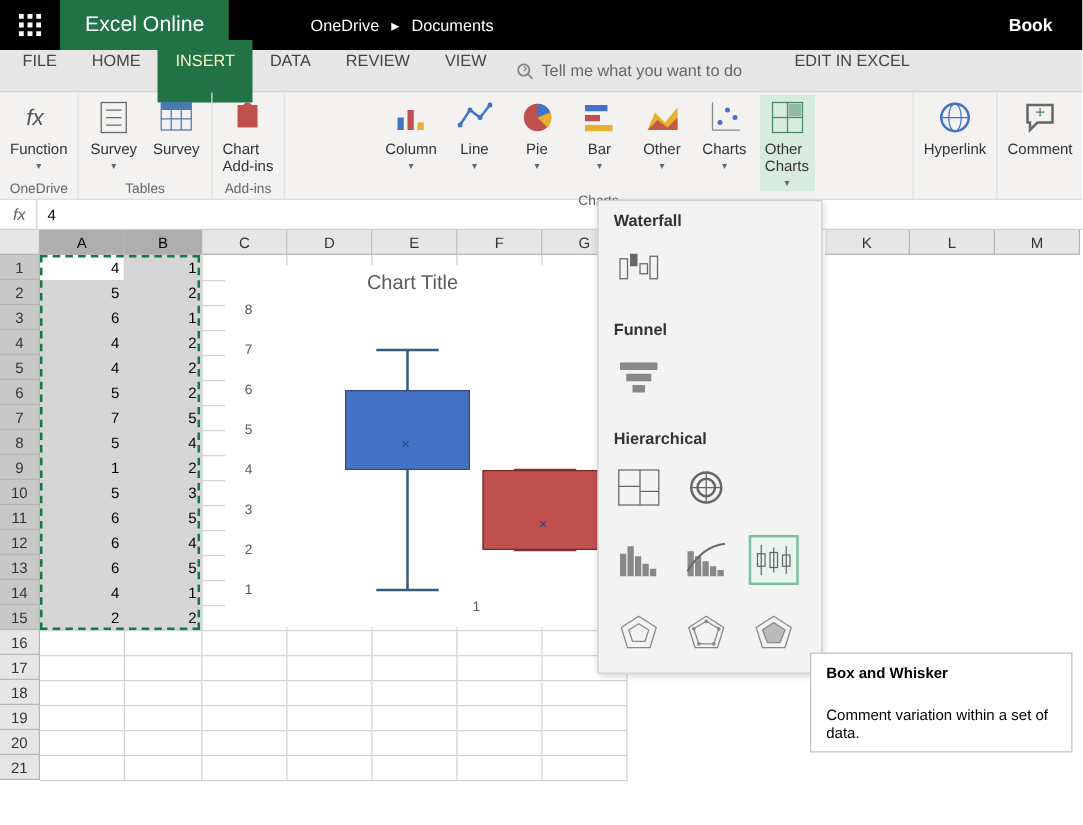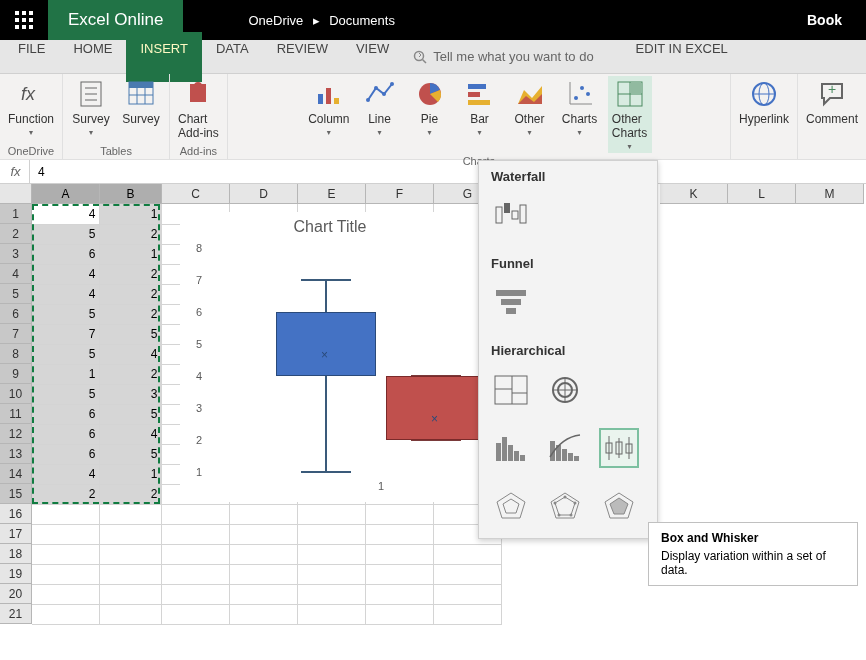--- a/index.html
+++ b/index.html
@@ -52,21 +52,21 @@
   .box-rect { position:absolute; }
   .whisker { position:absolute; background:#4a6a8a; }
   .xtick { position:absolute; bottom:-20px; font-size:11px; color:#5a5a5a; transform:translateX(-50%);}
   
   .oc-menu { position:absolute; top:160px; left:478px; width:180px; background:#f3f3f3; border:1px solid #d0d0d0; box-shadow:0 2px 6px rgba(0,0,0,.2);}
   .oc-cat { font-weight:600; font-size:13px; padding:8px 12px 6px; color:#333; }
   .oc-row { display:flex; gap:14px; padding:6px 12px 12px;}
   .oc-ico { width:40px; height:40px; border:1px solid transparent; display:flex; align-items:center; justify-content:center; cursor:pointer;}
   .oc-ico.hover { border:2px solid #7cc0a0; background:#eaf4ee;}
   .tooltip { position:absolute; top:522px; left:648px; background:#fff; border:1px solid #c0c0c0; padding:8px 12px; font-size:12px; width:210px; z-index:20;}
-  .tooltip .tt-title{font-weight:600; margin-bottom:4px;}
+  .tooltip .tt-title{font-weight:600; margin-bottom:20px;}
   
   .right-grid { position:absolute; left:660px; top:0; }
 </style>
 </head>
 <body>
 
 <div class="header-bar">
   <div class="waffle">
     <svg width="18" height="18">
         <g fill="#fff">
@@ -647,14 +647,14 @@
         <svg width="34" height="30">
           <polygon points="17,2 31,11 26,27 8,27 3,11" fill="none" stroke="#888"></polygon>
           <polygon points="17,7 26,13 22,23 12,23 8,13" fill="#bbb" stroke="#888"></polygon>
         </svg>
       </div>
   </div>
 </div>
 
 <div class="tooltip">
   <div class="tt-title">Box and Whisker</div>
-  <div>Display variation within a set of data.</div>
+  <div>Comment variation within a set of data.</div>
 </div>
 
 </body></html>

